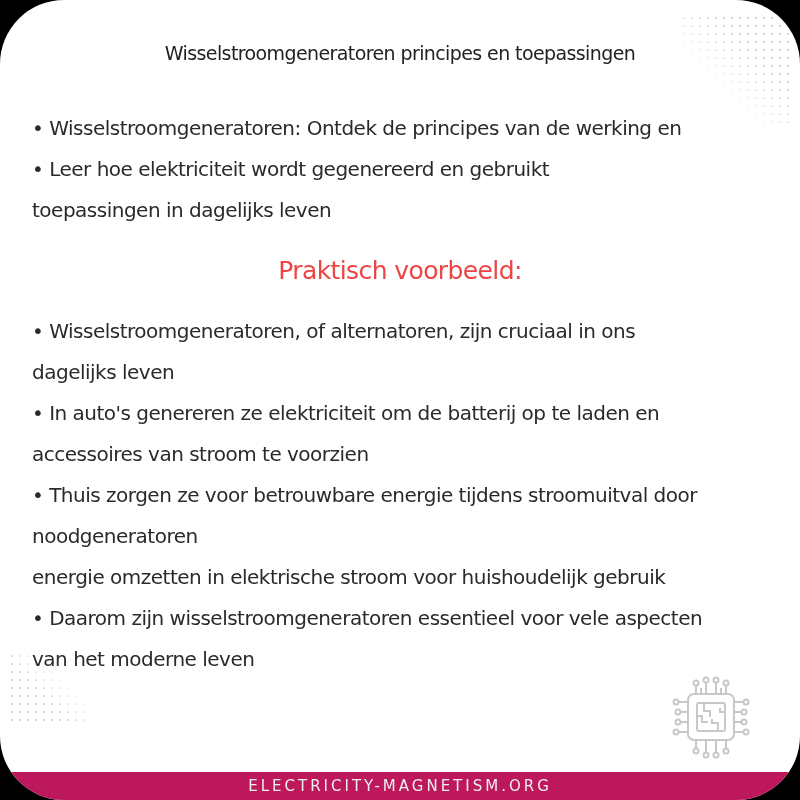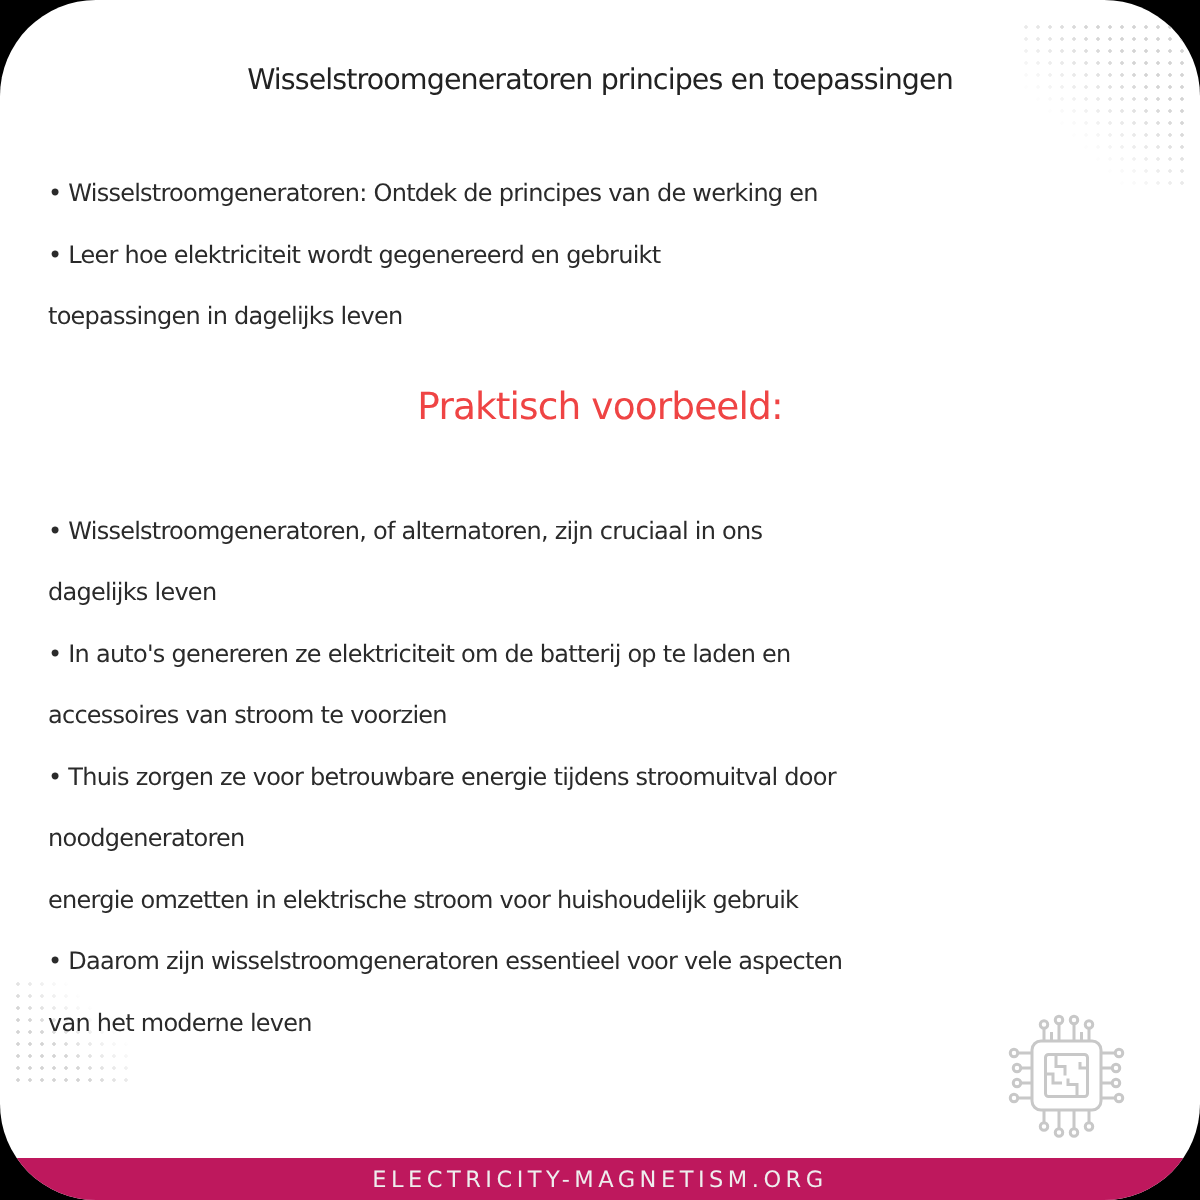--- a/index.html
+++ b/index.html
@@ -21,21 +21,21 @@
     background-image: radial-gradient(#d4d4d4 1px, transparent 1.3px);
     background-size: 8px 8px;
     -webkit-mask-image: linear-gradient(45deg, #000 35%, transparent 70%);
     mask-image: linear-gradient(45deg, #000 35%, transparent 70%);
   }
   .title {
     position: absolute; left: 0; right: 0; top: 42px; text-align: center;
     font-size: 19px; letter-spacing: -0.6px; color: #222;
   }
   .block { position: absolute; left: 32px; right: 28px; }
-  .line { font-size: 16px; letter-spacing: -0.5px; line-height: 41px; color: #2a2a2a; white-space: nowrap; }
+  .line { font-size: 20px; letter-spacing: -0.5px; line-height: 41px; color: #2a2a2a; white-space: nowrap; }
   .subtitle {
     position: absolute; left: 0; right: 0; top: 256px; text-align: center;
     font-size: 25px; letter-spacing: -0.6px; color: #ef4444;
   }
   .chip { position: absolute; left: 666px; top: 672px; width: 90px; height: 90px; }
   .footer {
     position: absolute; left: 0; right: 0; top: 772px; height: 28px;
     background: #be185d; color: #eeeeee; text-align: center;
     font-size: 15px; letter-spacing: 3px; line-height: 28px;
   }
@@ -50,21 +50,21 @@
   <div class="title">Wisselstroomgeneratoren principes en toepassingen</div>
 
   <div class="block" style="top:108px;">
     <div class="line">• Wisselstroomgeneratoren: Ontdek de principes van de werking en</div>
     <div class="line">• Leer hoe elektriciteit wordt gegenereerd en gebruikt</div>
     <div class="line">toepassingen in dagelijks leven</div>
   </div>
 
   <div class="subtitle">Praktisch voorbeeld:</div>
 
-  <div class="block" style="top:311px;margin-top:22px;">
+  <div class="block" style="top:311px;">
     <div class="line">• Wisselstroomgeneratoren, of alternatoren, zijn cruciaal in ons</div>
     <div class="line">dagelijks leven</div>
     <div class="line">• In auto's genereren ze elektriciteit om de batterij op te laden en</div>
     <div class="line">accessoires van stroom te voorzien</div>
     <div class="line">• Thuis zorgen ze voor betrouwbare energie tijdens stroomuitval door</div>
     <div class="line">noodgeneratoren</div>
     <div class="line">energie omzetten in elektrische stroom voor huishoudelijk gebruik</div>
     <div class="line">• Daarom zijn wisselstroomgeneratoren essentieel voor vele aspecten</div>
     <div class="line">van het moderne leven</div>
   </div>

